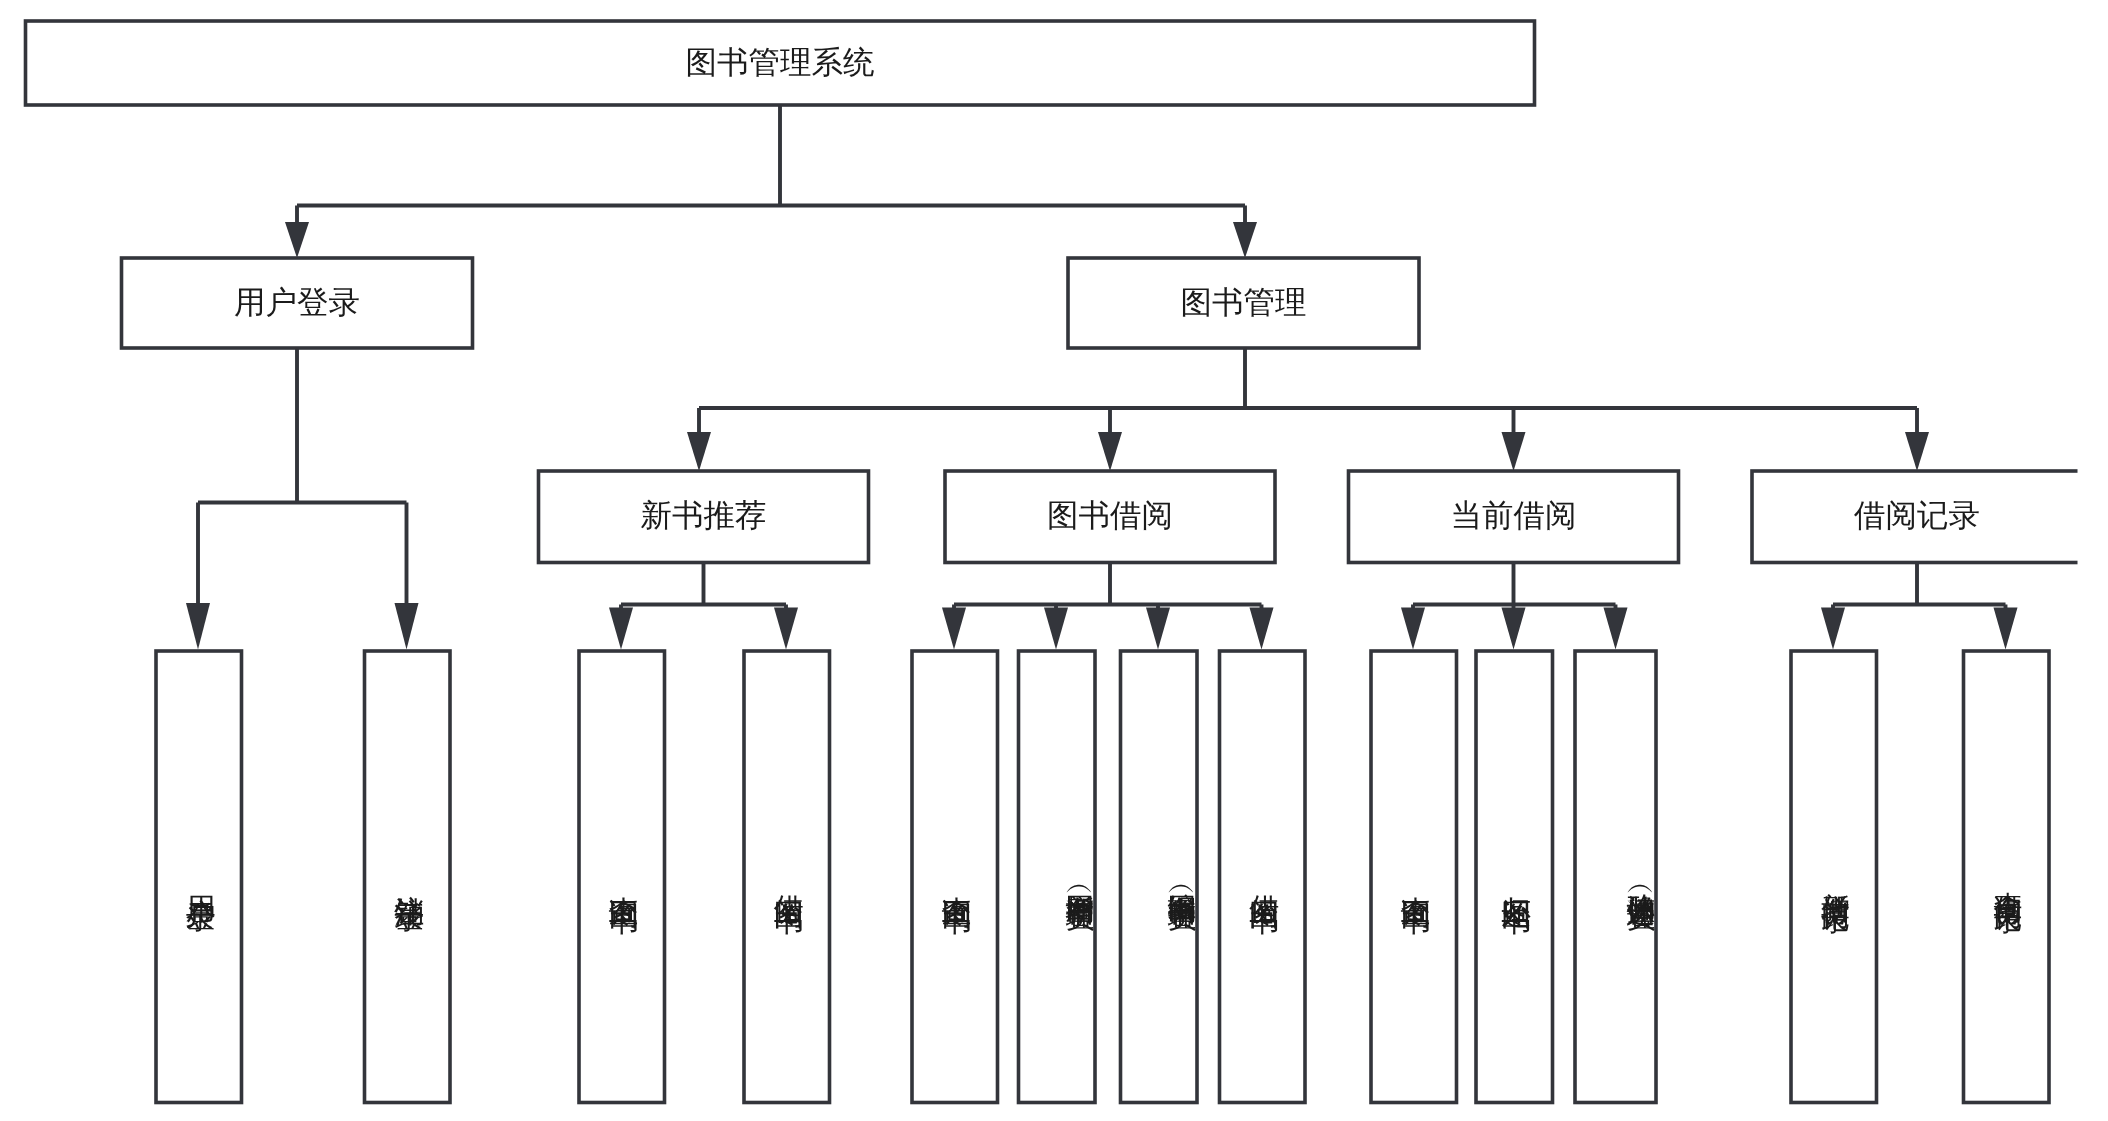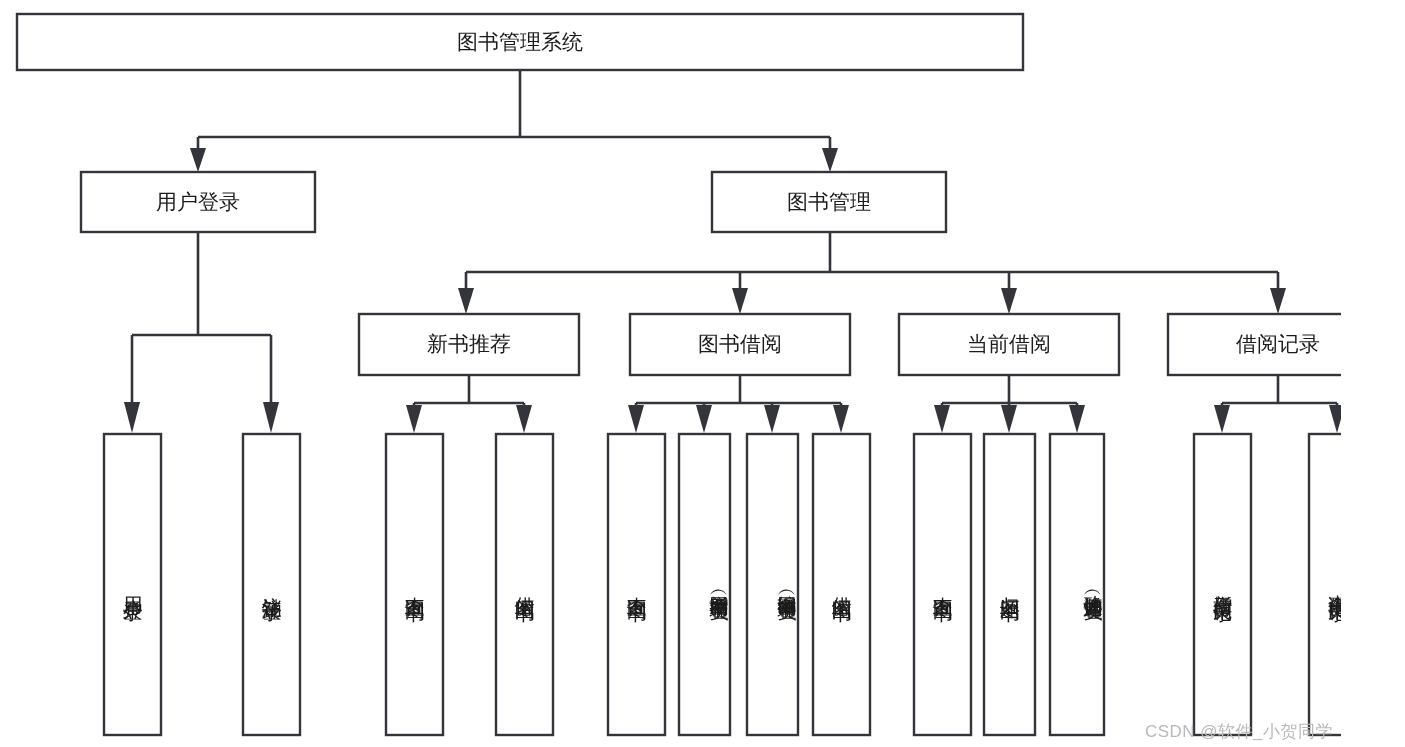--- a/index.html
+++ b/index.html
@@ -10,20 +10,21 @@
   }
   body {
     font-family: "Liberation Sans", "DejaVu Sans", sans-serif;
   }
   #diagram-root {
     position: relative;
     width: 1341px;
     height: 747px;
     background: #ffffff;
     overflow: hidden;
+    padding-left: 44px;
   }
   svg.diagram-canvas {
     position: absolute;
     left: 0;
     top: 0;
     width: 1405px;
     height: 747px;
     display: block;
   }
   .node-box {
@@ -200,14 +201,13 @@
   <div class="leaf-label-wrap" style="left:747px; top:438px; width:51px; height:293px; align-items:flex-start; font-size:19px; letter-spacing:1px;">编辑图书（管理员）</div>
   <div class="leaf-label-wrap" style="left:813px; top:434px; width:57px; height:301px;">借阅图书</div>
 
   <div class="leaf-label-wrap" style="left:914px; top:434px; width:57px; height:301px;">查询图书</div>
   <div class="leaf-label-wrap" style="left:984px; top:434px; width:51px; height:301px;">归还图书</div>
   <div class="leaf-label-wrap" style="left:1050px; top:438px; width:54px; height:293px; align-items:flex-start; font-size:19px; letter-spacing:1px;">确认归还（管理员）</div>
 
   <div class="leaf-label-wrap" style="left:1194px; top:434px; width:57px; height:301px; font-size:19px;">新增借阅记录</div>
   <div class="leaf-label-wrap" style="left:1309px; top:434px; width:57px; height:301px; font-size:19px;">查询借阅记录</div>
 
-  <div class="watermark">CSDN @软件_小贺同学</div>
 </div>
 
 </body></html>

